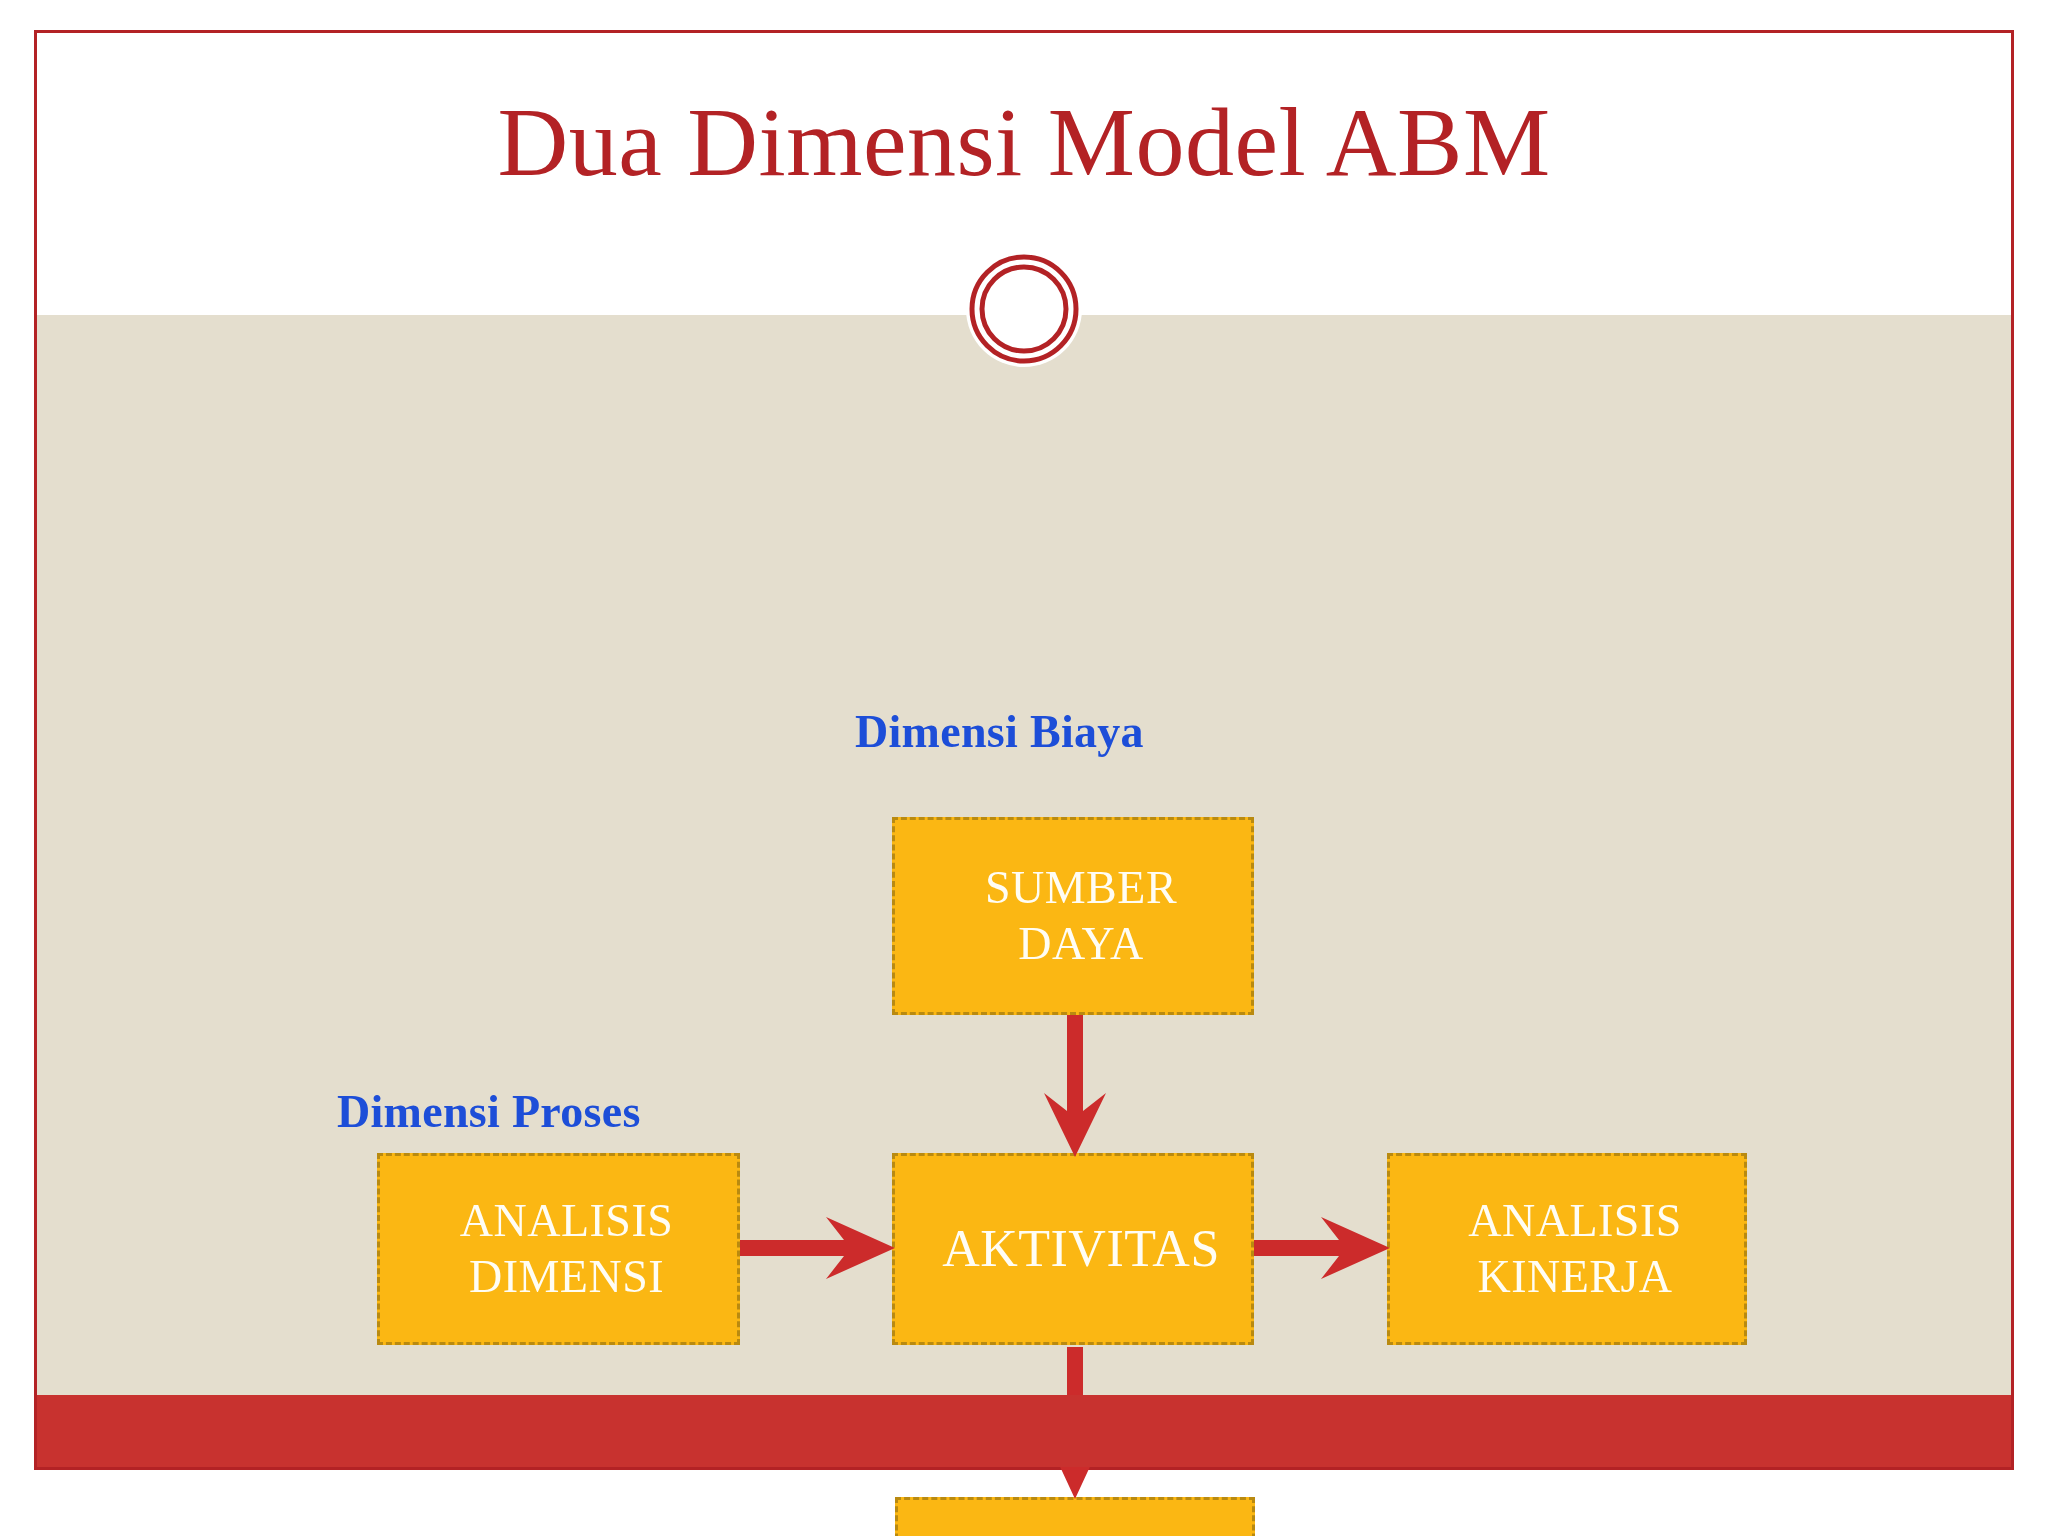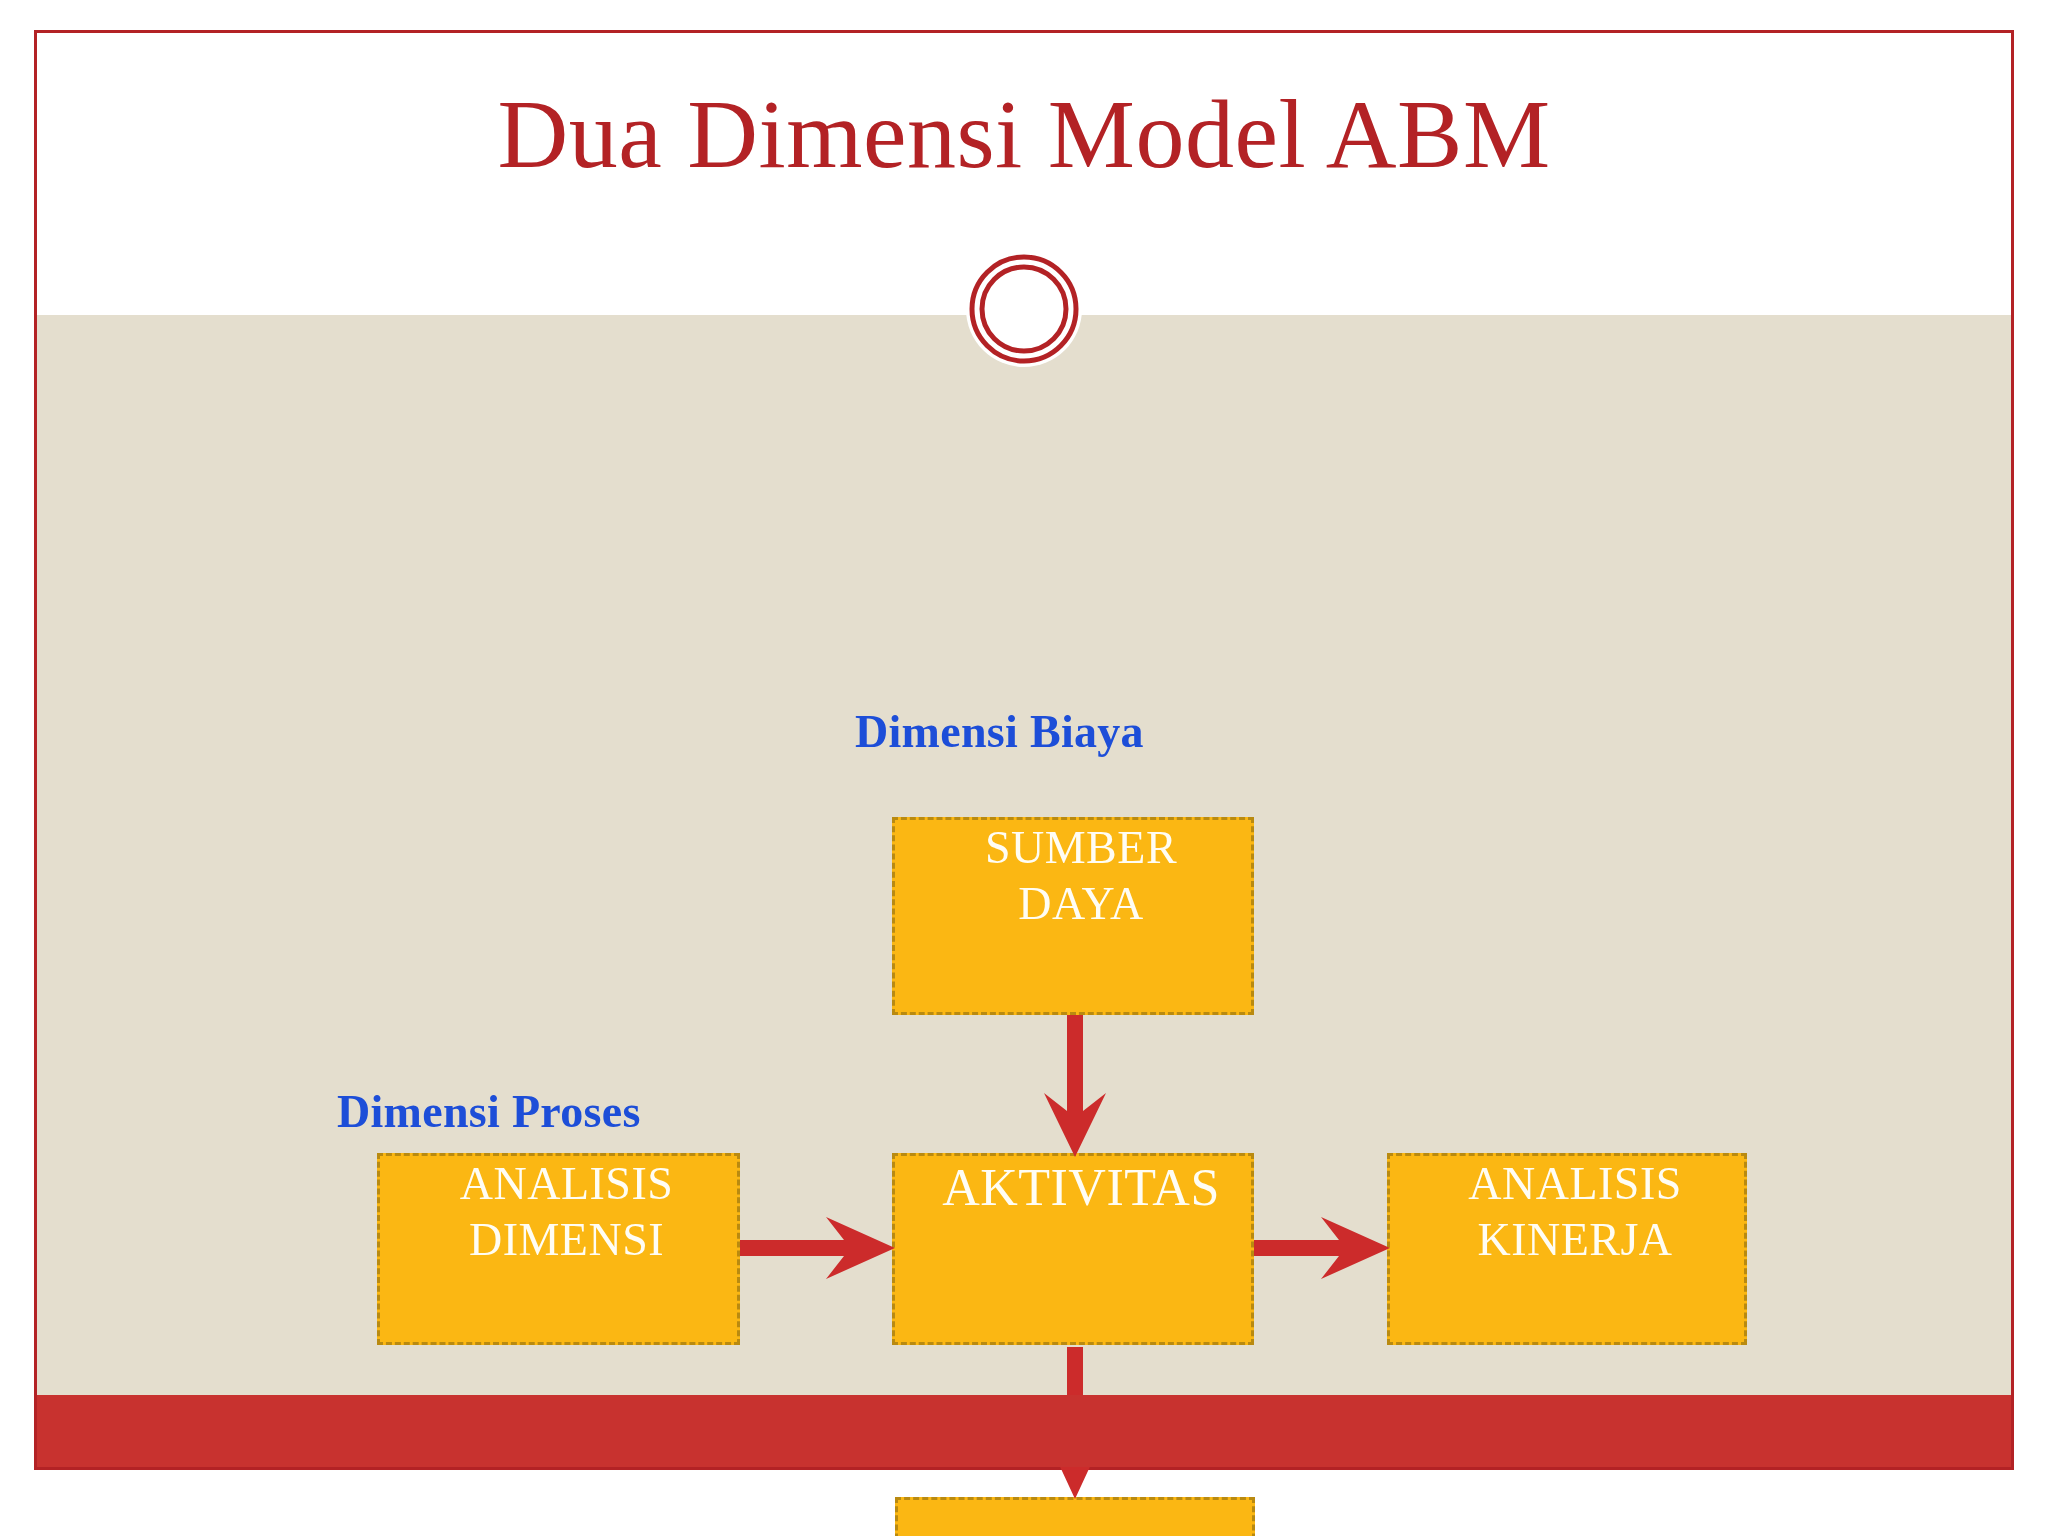--- a/index.html
+++ b/index.html
@@ -31,21 +31,21 @@
     position: absolute;
     left: 0;
     top: 0;
     width: 100%;
     height: 280px;
     background: #ffffff;
   }
   .slide-title {
     position: absolute;
     left: 0;
-    top: 50px;
+    top: 58px;
     width: 100%;
     text-align: center;
     color: #B32225;
     font-size: 98px;
     font-weight: 400;
     letter-spacing: 0.5px;
     line-height: 1.05;
     white-space: nowrap;
     font-family: "Liberation Serif", "DejaVu Serif", serif;
   }
@@ -121,21 +121,21 @@
   }
   #label-biaya  { left: 818px; top: 390px; }
   #label-proses { left: 300px; top: 770px; }
 
   .node {
     position: absolute;
     background: #FBB713;
     border: 3px dashed #B98A10;
     box-sizing: border-box;
     display: flex;
-    align-items: flex-start;
+    align-items: center;
     justify-content: center;
     text-align: center;
     color: #FFFDF4;
     font-size: 46px;
     line-height: 1.22;
     letter-spacing: 0.5px;
     font-family: "Liberation Serif", "DejaVu Serif", serif;
     padding-left: 16px;
   }
   .node span { display: block; white-space: pre-line; }

